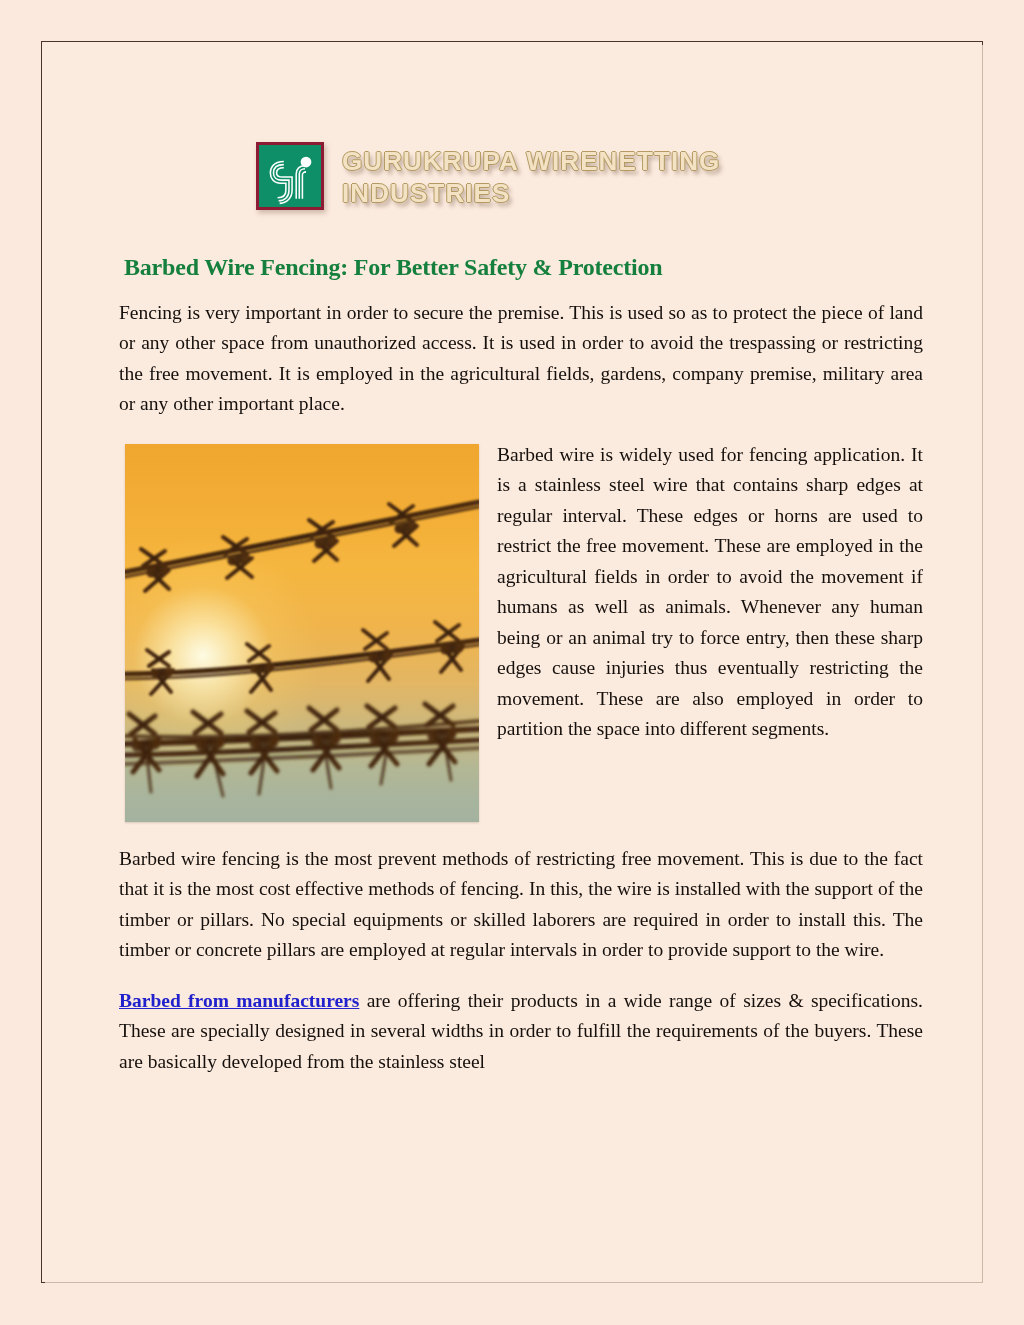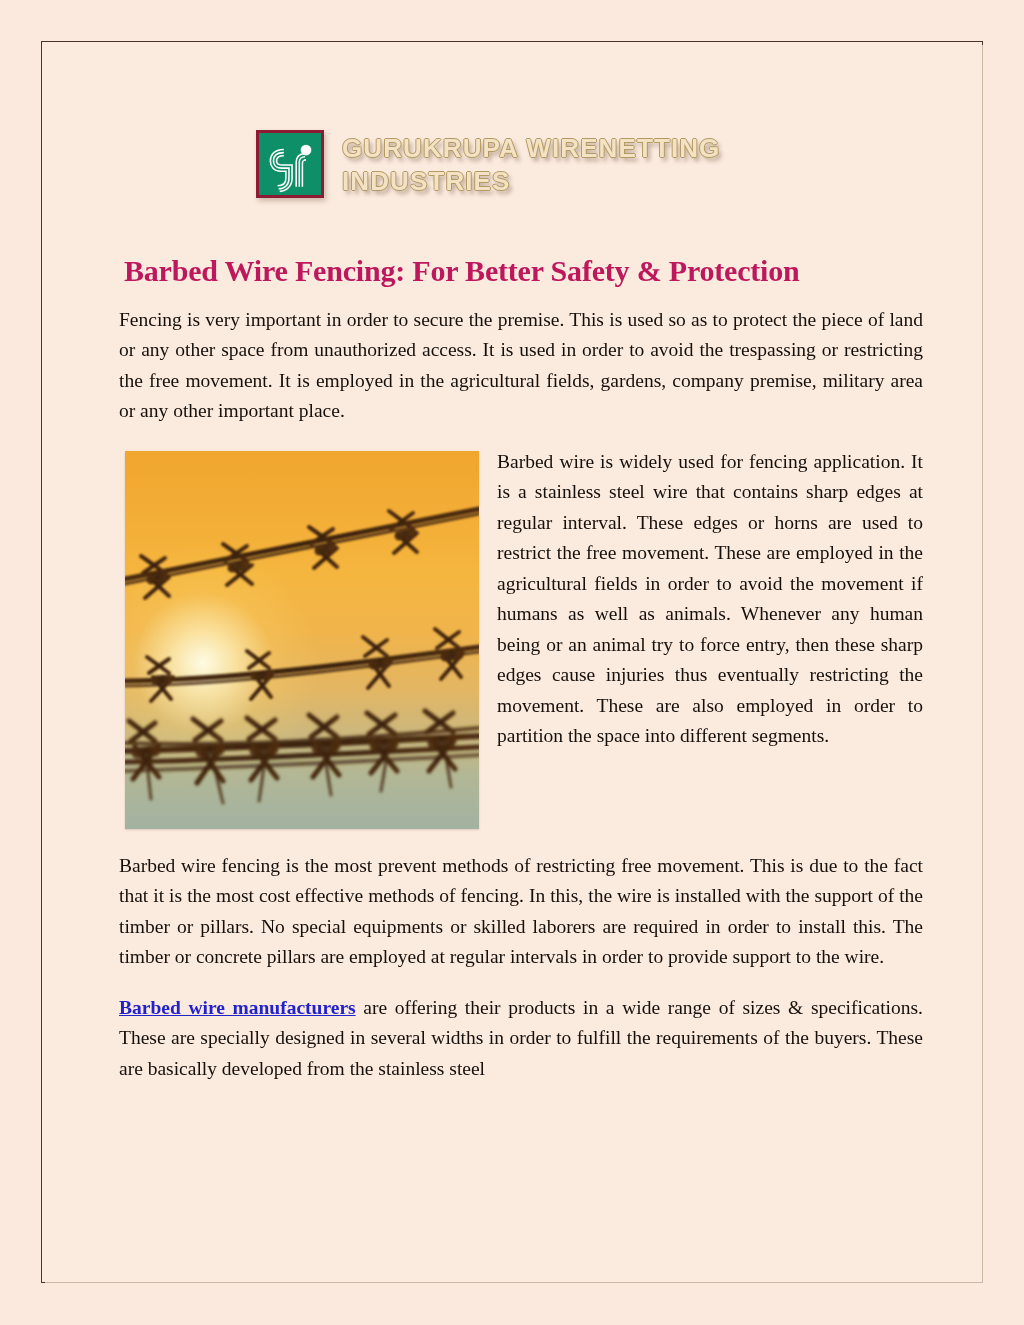--- a/index.html
+++ b/index.html
@@ -49,23 +49,23 @@
   .logo-band {
     position: absolute;
     left: 0;
     top: 88px;
     width: 100%;
     height: 96px;
   }
   .logo-wrap {
     position: absolute;
     left: 214px;
-    top: 0;
+    top: 12px;
     display: flex;
-    align-items: center;
+    align-items: flex-end;
   }
   .logo-mark {
     width: 68px;
     height: 68px;
     border: 3px solid #8e1b34;
     background: #0f8f67;
     box-sizing: border-box;
     position: relative;
     flex: 0 0 auto;
     box-shadow: 2px 3px 5px rgba(120,90,70,0.35);
@@ -97,23 +97,23 @@
     position: absolute;
     left: 77px;
     top: 212px;
     width: 804px;
   }
 
   h1.doc-title {
     margin: 0 0 12px 0;
     font-family: "Liberation Serif", serif;
     font-weight: bold;
-    font-size: 30px;
+    font-size: 24px;
     line-height: 1.15;
-    color: #be185d;
+    color: #15803d;
     letter-spacing: -0.2px;
     padding-left: 5px;
   }
 
   p.body-text {
     margin: 16px 0 20px 0;
     font-size: 19.5px;
     line-height: 30.5px;
     color: #16100c;
     text-align: justify;
@@ -325,17 +325,17 @@
               </g>
             </g>
           </svg>
         </div>
 
         <p class="body-text">Barbed wire is widely used for fencing application. It is a stainless steel wire that contains sharp edges at regular interval. These edges or horns are used to restrict the free movement. These are employed in the agricultural fields in order to avoid the movement if humans as well as animals. Whenever any human being or an animal try to force entry, then these sharp edges cause injuries thus eventually restricting the movement. These are also employed in order to partition the space into different segments.</p>
       </div>
 
       <p class="body-text">Barbed wire fencing is the most prevent methods of restricting free movement. This is due to the fact that it is the most cost effective methods of fencing. In this, the wire is installed with the support of the timber or pillars. No special equipments or skilled laborers are required in order to install this. The timber or concrete pillars are employed at regular intervals in order to provide support to the wire.</p>
 
-      <p class="body-text"><a class="inline-link" href="#">Barbed wire manufacturers</a><span> are offering their products in a wide range of sizes &amp; specifications. These are specially designed in several widths in order to fulfill the requirements of the buyers. These are basically developed from the stainless steel</span></p>
+      <p class="body-text"><a class="inline-link" href="#">Barbed from manufacturers</a><span> are offering their products in a wide range of sizes &amp; specifications. These are specially designed in several widths in order to fulfill the requirements of the buyers. These are basically developed from the stainless steel</span></p>
 
     </div>
   </div>
 </div>
 
 </body></html>

